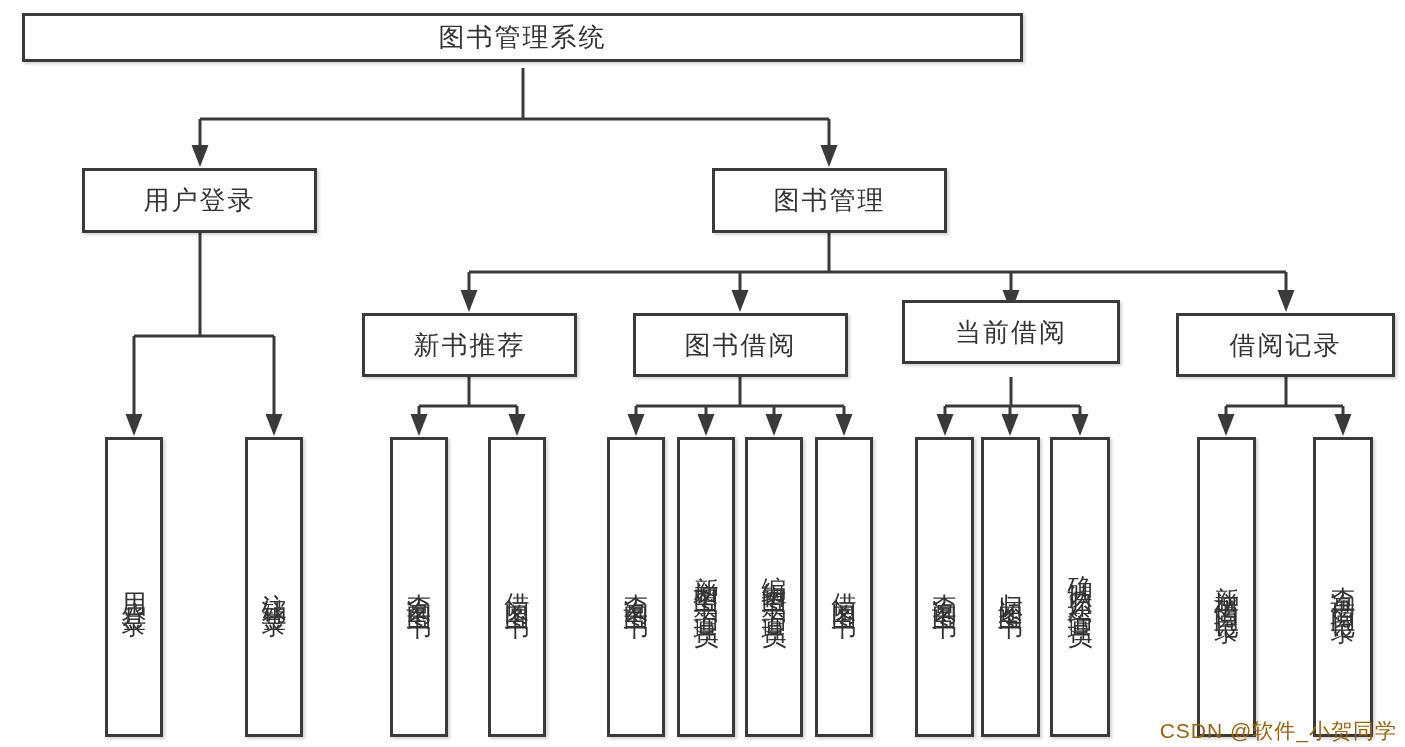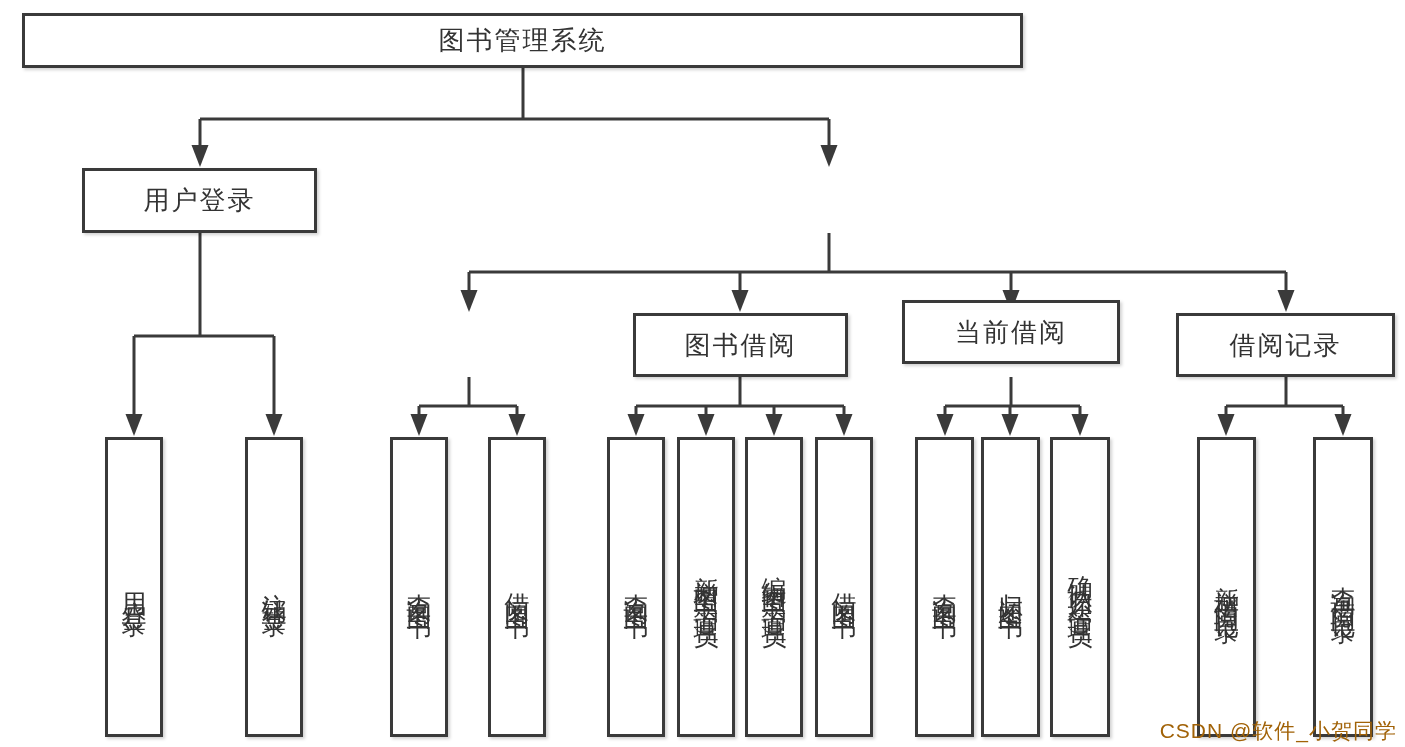--- a/index.html
+++ b/index.html
@@ -63,24 +63,26 @@
       <polygon points="765.5,414 782.5,414 774,436"></polygon>
       <polygon points="835.5,414 852.5,414 844,436"></polygon>
       <polygon points="936.5,414 953.5,414 945,436"></polygon>
       <polygon points="1001.5,414 1018.5,414 1010,436"></polygon>
       <polygon points="1071.5,414 1088.5,414 1080,436"></polygon>
       <polygon points="1217.5,414 1234.5,414 1226,436"></polygon>
       <polygon points="1334.5,414 1351.5,414 1343,436"></polygon>
     </g>
   </svg>
 
-  <div class="node hbox" style="left:22px;top:13px;width:1001px;height:55px">图书管理系统</div>
+  <div class="node hbox" style="left:22px;top:13px;width:1001px;height:49px">图书管理系统</div>
 
   <div class="node hbox" style="left:82px;top:168px;width:235px;height:65px">用户登录</div>
+  <div class="node hbox" style="left:712px;top:168px;width:235px;height:65px">图书管理</div>
 
+  <div class="node hbox" style="left:362px;top:313px;width:215px;height:64px">新书推荐</div>
   <div class="node hbox" style="left:633px;top:313px;width:215px;height:64px">图书借阅</div>
   <div class="node hbox" style="left:902px;top:300px;width:218px;height:64px">当前借阅</div>
   <div class="node hbox" style="left:1176px;top:313px;width:219px;height:64px">借阅记录</div>
 
   <div class="node vbox" style="left:105px;top:437px;width:58px;height:300px">用户登录</div>
   <div class="node vbox" style="left:245px;top:437px;width:58px;height:300px">注销登录</div>
 
   <div class="node vbox" style="left:390px;top:437px;width:58px;height:300px">查询图书</div>
   <div class="node vbox" style="left:488px;top:437px;width:58px;height:300px">借阅图书</div>
 

